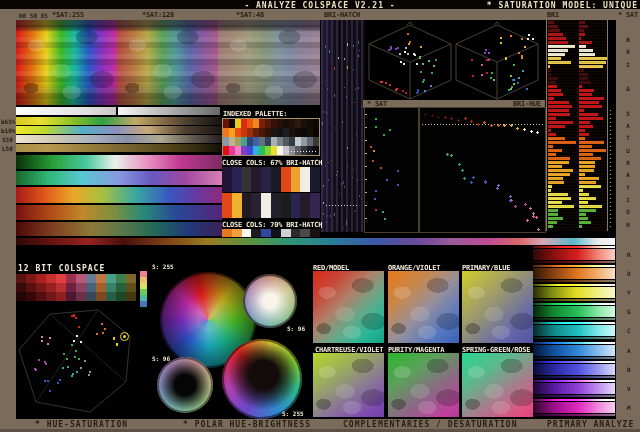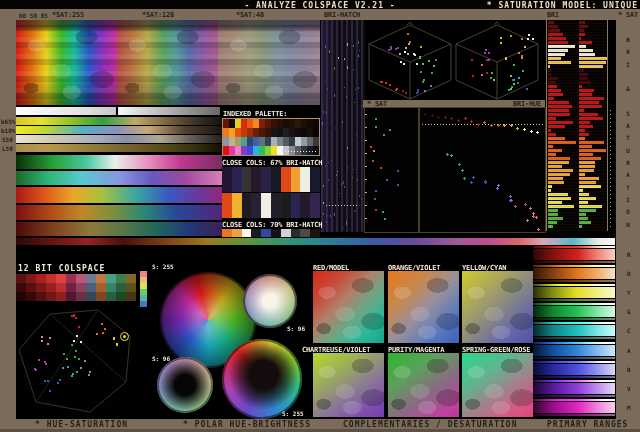--- a/index.html
+++ b/index.html
@@ -491,29 +491,29 @@
     <div class="abs" style="left:107px;top:29px;width:3px;height:3px;background:#f0e020;border-radius:50%;"></div>
   <div class="abs" style="left:55px;top:9px;width:2px;height:2px;background:#d82020;"></div><div class="abs" style="left:59px;top:11px;width:2px;height:2px;background:#d82020;"></div><div class="abs" style="left:57px;top:8px;width:2px;height:2px;background:#d82020;"></div><div class="abs" style="left:57px;top:9px;width:2px;height:2px;background:#d82020;"></div><div class="abs" style="left:62px;top:20px;width:2px;height:2px;background:#d82020;"></div><div class="abs" style="left:88px;top:22px;width:2px;height:2px;background:#e06820;"></div><div class="abs" style="left:86px;top:26px;width:2px;height:2px;background:#e06820;"></div><div class="abs" style="left:85px;top:17px;width:2px;height:2px;background:#e06820;"></div><div class="abs" style="left:80px;top:27px;width:2px;height:2px;background:#e06820;"></div><div class="abs" style="left:100px;top:38px;width:2px;height:2px;background:#e8c828;"></div><div class="abs" style="left:97px;top:31px;width:2px;height:2px;background:#e8c828;"></div><div class="abs" style="left:97px;top:32px;width:2px;height:2px;background:#e8c828;"></div><div class="abs" style="left:100px;top:37px;width:2px;height:2px;background:#e8c828;"></div><div class="abs" style="left:50px;top:52px;width:2px;height:2px;background:#38a848;"></div><div class="abs" style="left:55px;top:38px;width:2px;height:2px;background:#38a848;"></div><div class="abs" style="left:47px;top:47px;width:2px;height:2px;background:#38a848;"></div><div class="abs" style="left:62px;top:52px;width:2px;height:2px;background:#38a848;"></div><div class="abs" style="left:59px;top:44px;width:2px;height:2px;background:#38a848;"></div><div class="abs" style="left:58px;top:50px;width:2px;height:2px;background:#38a848;"></div><div class="abs" style="left:55px;top:69px;width:2px;height:2px;background:#30a8a8;"></div><div class="abs" style="left:60px;top:65px;width:2px;height:2px;background:#30a8a8;"></div><div class="abs" style="left:46px;top:61px;width:2px;height:2px;background:#30a8a8;"></div><div class="abs" style="left:51px;top:60px;width:2px;height:2px;background:#30a8a8;"></div><div class="abs" style="left:56px;top:67px;width:2px;height:2px;background:#30a8a8;"></div><div class="abs" style="left:41px;top:76px;width:2px;height:2px;background:#3858c8;"></div><div class="abs" style="left:31px;top:74px;width:2px;height:2px;background:#3858c8;"></div><div class="abs" style="left:28px;top:74px;width:2px;height:2px;background:#3858c8;"></div><div class="abs" style="left:33px;top:84px;width:2px;height:2px;background:#3858c8;"></div><div class="abs" style="left:43px;top:73px;width:2px;height:2px;background:#3858c8;"></div><div class="abs" style="left:29px;top:57px;width:2px;height:2px;background:#b040b0;"></div><div class="abs" style="left:22px;top:53px;width:2px;height:2px;background:#b040b0;"></div><div class="abs" style="left:19px;top:63px;width:2px;height:2px;background:#b040b0;"></div><div class="abs" style="left:18px;top:62px;width:2px;height:2px;background:#b040b0;"></div><div class="abs" style="left:28px;top:55px;width:2px;height:2px;background:#b040b0;"></div><div class="abs" style="left:33px;top:31px;width:2px;height:2px;background:#e080a8;"></div><div class="abs" style="left:25px;top:34px;width:2px;height:2px;background:#e080a8;"></div><div class="abs" style="left:25px;top:30px;width:2px;height:2px;background:#e080a8;"></div><div class="abs" style="left:31px;top:37px;width:2px;height:2px;background:#e080a8;"></div><div class="abs" style="left:60px;top:29px;width:2px;height:2px;background:#f0f0f0;"></div><div class="abs" style="left:57px;top:34px;width:2px;height:2px;background:#f0f0f0;"></div><div class="abs" style="left:64px;top:35px;width:2px;height:2px;background:#f0f0f0;"></div><div class="abs" style="left:73px;top:65px;width:2px;height:2px;background:#909098;"></div><div class="abs" style="left:68px;top:54px;width:2px;height:2px;background:#909098;"></div><div class="abs" style="left:64px;top:61px;width:2px;height:2px;background:#909098;"></div><div class="abs" style="left:72px;top:68px;width:2px;height:2px;background:#909098;"></div></div>
 
   <span class="abs t-xs white" style="left:152px;top:263px;z-index:5;">S: 255</span>
   <span class="abs t-xs white" style="left:287px;top:325px;z-index:5;">S: 96</span>
   <span class="abs t-xs white" style="left:152px;top:355px;z-index:5;">S: 96</span>
   <span class="abs t-xs white" style="left:282px;top:410px;z-index:5;">S: 255</span>
 
   <span class="abs t-sm white" style="left:313px;top:264px;">RED/MODEL</span>
   <span class="abs t-sm white" style="left:388px;top:264px;">ORANGE/VIOLET</span>
-  <span class="abs t-sm white" style="left:462px;top:264px;">YELLOW/CYAN</span>
-  <span class="abs t-sm white" style="left:302px;top:346px;">CHARTREUSE/VIOLET</span>
+  <span class="abs t-sm white" style="left:462px;top:264px;">PRIMARY/BLUE</span>
+  <span class="abs t-sm white" style="left:315px;top:346px;">CHARTREUSE/VIOLET</span>
   <span class="abs t-sm white" style="left:388px;top:346px;">PURITY/MAGENTA</span>
   <span class="abs t-sm white" style="left:462px;top:346px;">SPRING-GREEN/ROSE</span>
 
   <span class="abs t-big dark" style="left:35px;top:420px;">* HUE-SATURATION</span>
   <span class="abs t-big dark" style="left:343px;top:420px;">COMPLEMENTARIES / DESATURATION</span>
   <span class="abs t-big dark" style="left:183px;top:420px;">* POLAR HUE-BRIGHTNESS</span>
-  <span class="abs t-big dark" style="left:547px;top:420px;">PRIMARY RANGES</span>
+  <span class="abs t-big dark" style="left:547px;top:420px;">PRIMARY ANALYZE</span>
   <div class="abs" style="left:0;top:429px;width:640px;height:3px;background:rgba(0,0,0,.25);"></div>
 
 <div class="abs" style="left:16px;top:107px;width:100px;height:8px;background:linear-gradient(90deg,#ffffff,#e0e0e0 70%,#c8c8c8);"></div>
     <div class="abs" style="left:118px;top:107px;width:102px;height:8px;background:linear-gradient(90deg,#f8f8f8,#b0b0b0 50%,#686868);"></div>
     <div class="abs" style="left:16px;top:117px;width:206px;height:8px;background:linear-gradient(90deg,#d8c820,#e8e030 12%,#88c028 28%,#30a048 42%,#c0a868 58%,#786040 74%,#383028 88%,#141210);"></div>
     <div class="abs" style="left:16px;top:126px;width:206px;height:8px;background:linear-gradient(90deg,#f0e828,#c0d830 14%,#50b0c8 32%,#8890c0 48%,#c8a878 64%,#504030 82%,#1a1410);"></div>
     <div class="abs" style="left:16px;top:135px;width:206px;height:8px;background:linear-gradient(90deg,#ece4d2,#d0c8b0 18%,#a8b0c0 38%,#8890a8 54%,#b0a890 70%,#5e5850 86%,#242020);"></div>
     <div class="abs" style="left:16px;top:144px;width:206px;height:8px;background:linear-gradient(90deg,#a89048,#b89850 16%,#947c3c 36%,#74602e 56%,#544618 74%,#332c12 88%,#140e06);"></div>
     <div class="abs" style="left:16px;top:155px;width:206px;height:14px;background:linear-gradient(90deg,#0a3008,#28a038 18%,#48c8a0 34%,#e8f0e8 48%,#e890c0 64%,#c03890 80%,#7a2c62);"></div>
     <div class="abs" style="left:16px;top:171px;width:206px;height:14px;background:linear-gradient(90deg,#186828,#30b878 16%,#58c8d0 32%,#8898e0 50%,#6858c0 66%,#a048a0 82%,#d880b8);"></div>

